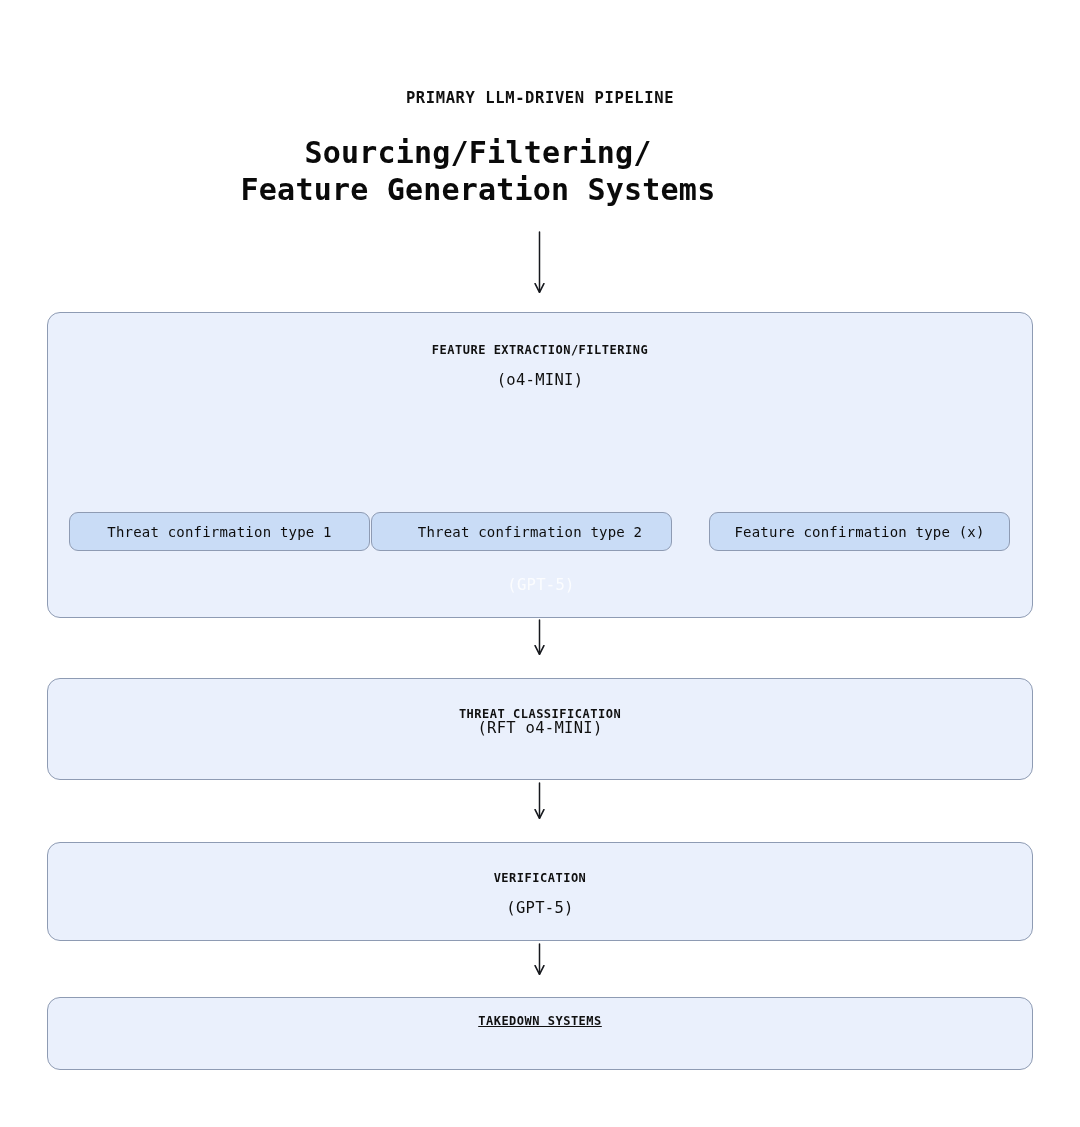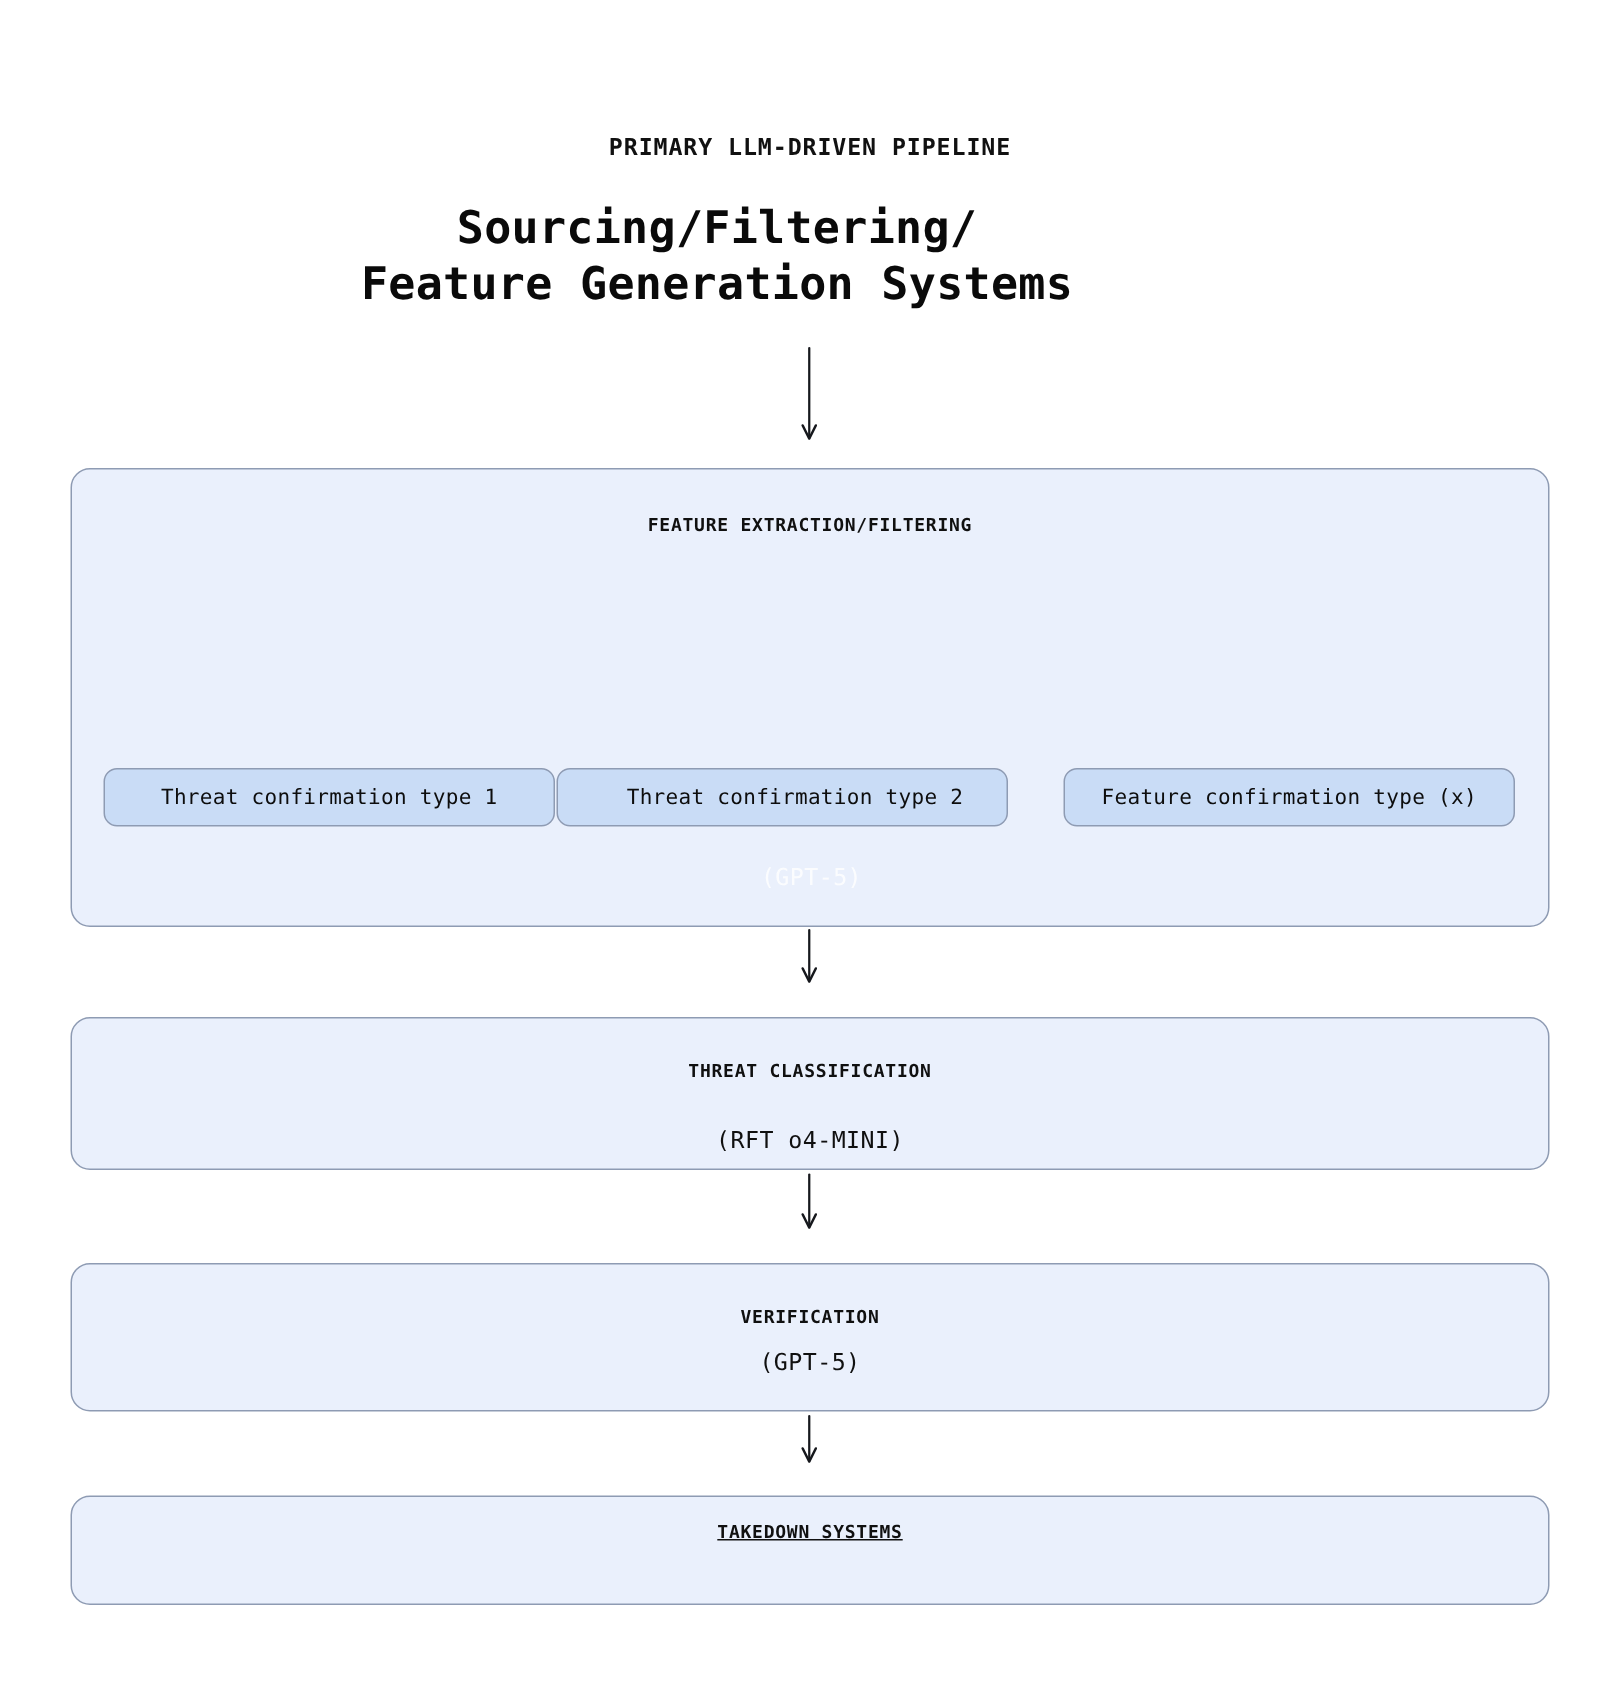--- a/index.html
+++ b/index.html
@@ -78,21 +78,21 @@
   }
 
   #node-feature    { left: 47px;  top: 312px;  width: 986px; height: 306px; }
   #node-classify   { left: 47px;  top: 678px;  width: 986px; height: 102px; }
   #node-verify     { left: 47px;  top: 842px;  width: 986px; height: 99px;  }
   #node-takedown   { left: 47px;  top: 997px;  width: 986px; height: 73px;  }
 
   #node-feature .node-title  { top: 30px; }
   #node-feature .node-sub    { top: 58px; }
   #node-classify .node-title { top: 28px; }
-  #node-classify .node-sub   { top: 72px; }
+  #node-classify .node-sub   { top: 40px; }
   #node-verify .node-title   { top: 28px; }
   #node-verify .node-sub     { top: 56px; }
   #node-takedown .node-title { top: 16px; text-decoration: underline; }
 
   
   .ghost-label {
     position: absolute;
     left: 0;
     top: 263px;
     width: 986px;
@@ -167,20 +167,21 @@
       <path d="M 539.5 620 L 539.5 654" marker-end="url(#ah)"></path>
 
       <path d="M 539.5 783 L 539.5 818" marker-end="url(#ah)"></path>
 
       <path d="M 539.5 944 L 539.5 974" marker-end="url(#ah)"></path>
     </g>
   </svg>
 
   <div class="node" id="node-feature">
     <div class="node-title">FEATURE EXTRACTION/FILTERING</div>
+    <div class="node-sub">(o4-MINI)</div>
     <div class="ghost-label">(GPT-5)</div>
   </div>
 
   <div class="chip" id="chip-1">Threat confirmation type 1</div>
   <div class="chip" id="chip-2">Threat confirmation type 2</div>
   <div class="chip" id="chip-3">Feature confirmation type (x)</div>
 
   <div class="node" id="node-classify">
     <div class="node-title">THREAT CLASSIFICATION</div>
     <div class="node-sub">(RFT o4-MINI)</div>

